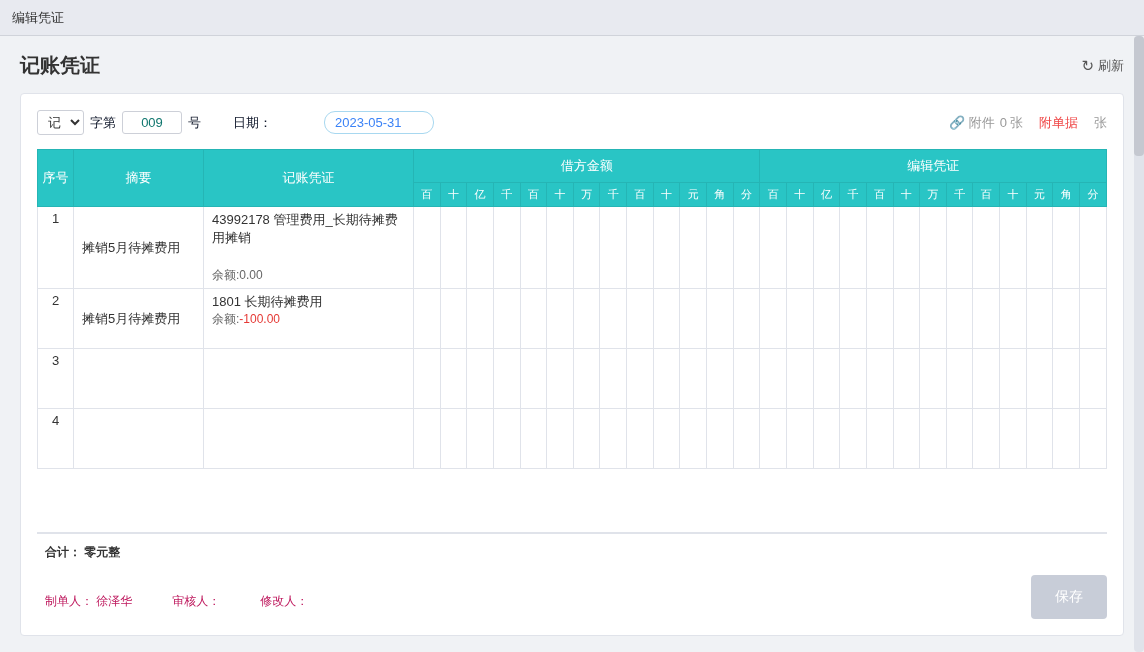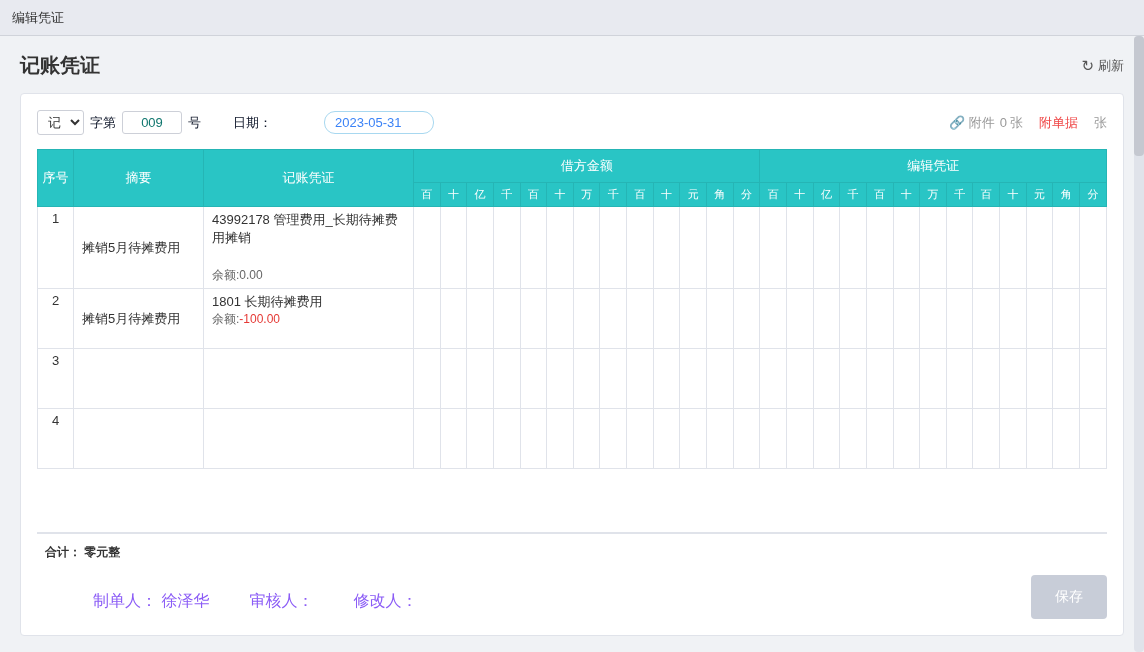--- a/index.html
+++ b/index.html
@@ -199,23 +199,22 @@
       font-size: 12px;
       color: #333;
       font-weight: bold;
       padding-left: 8px;
     }
     .footer-meta {
       display: flex;
       align-items: center;
       gap: 40px;
       padding: 8px 0 0 8px;
-      color: #8b5cf6;
-      font-size: 16px;
-      margin-left: 48px;
+      color: #be185d;
+      font-size: 12px;
     }
     .save-btn {
       margin-left: auto;
       background: #c8cdd8;
       color: #fff;
       border: none;
       border-radius: 4px;
       padding: 13px 24px;
       font-size: 14px;
       cursor: pointer;

